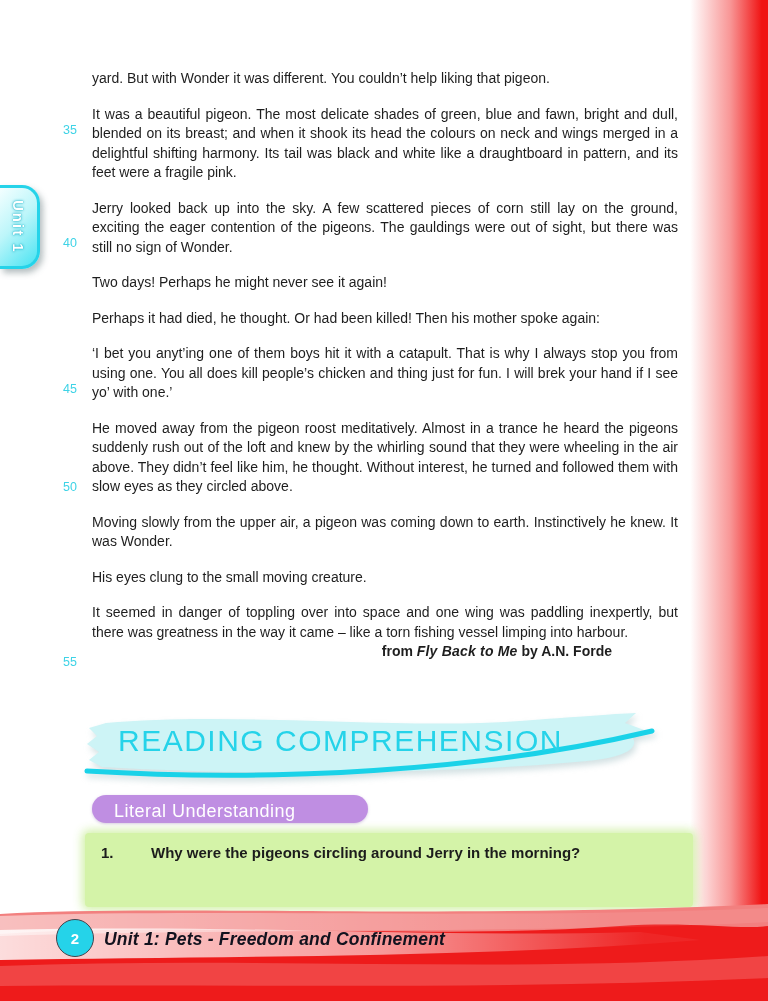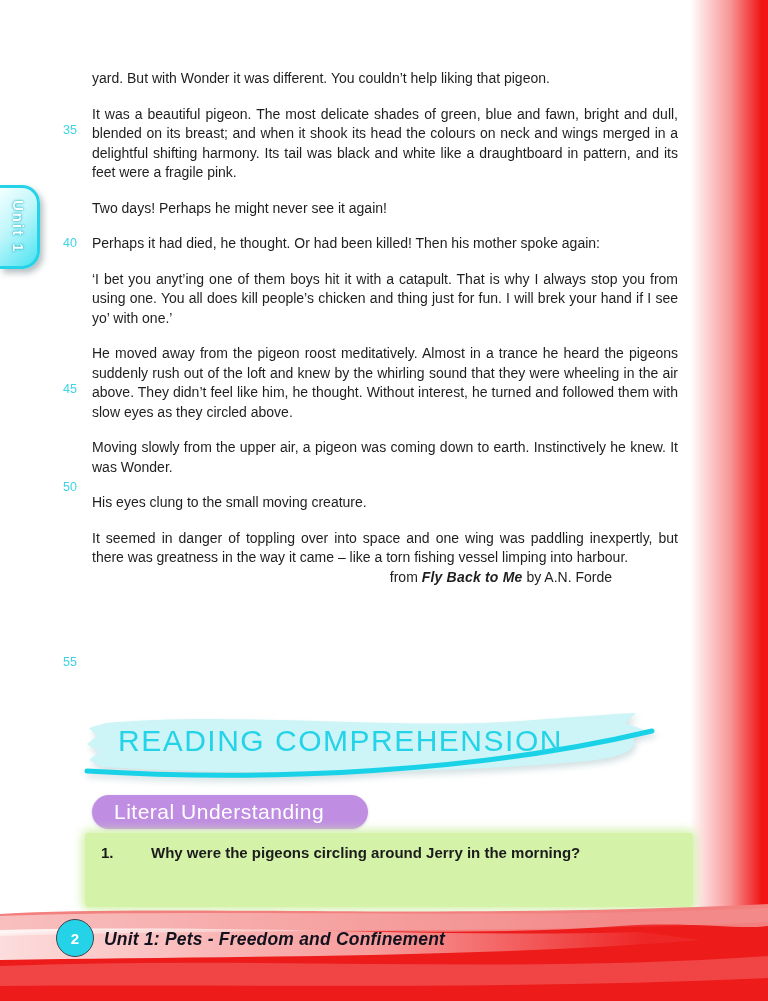--- a/index.html
+++ b/index.html
@@ -25,38 +25,38 @@
     writing-mode:vertical-rl;color:#ffffff;font-size:15px;font-weight:bold;letter-spacing:2px;
     text-shadow:0 0 3px rgba(0,170,195,.95),0 0 1px rgba(0,170,195,.95);
   }
   
   .passage{
     position:absolute;left:92px;top:69px;width:586px;z-index:2;
     font-size:14px;line-height:19.5px;text-align:justify;
   }
   .passage p{margin:0 0 16px 0;}
   .passage p.tight{margin-bottom:0;}
-  .attribution{text-align:right;padding-right:66px;font-size:14px;}
+  .attribution{text-align:right;padding-right:66px;font-size:14px;font-weight:bold;}
   .attribution b i{letter-spacing:.2px;}
   .lineno{
     position:absolute;left:63px;width:24px;z-index:2;
     font-size:12.5px;color:var(--c-line_number_cyan,#3ed3e6);
   }
   .ln0{top:123px}.ln1{top:236px}.ln2{top:382px}.ln3{top:480px}.ln4{top:655px}
   
   .banner-svg{position:absolute;left:80px;top:706px;z-index:2;filter:drop-shadow(2px 4px 3px rgba(130,170,175,.35));}
   .banner-title{
     position:absolute;left:118px;top:724px;z-index:3;
     font-size:30px;letter-spacing:1.5px;color:var(--c-accent_cyan,#25d3e9);
   }
   
   .subsection{
-    position:absolute;left:92px;top:795px;width:276px;height:34px;box-sizing:border-box;z-index:2;
+    position:absolute;left:92px;top:795px;width:276px;height:28px;box-sizing:border-box;z-index:2;
     background:var(--c-lavender,#bf8ee2);border-radius:17px;
-    color:#ffffff;font-size:21px;line-height:33px;padding-left:22px;letter-spacing:.5px;
+    color:#ffffff;font-size:18px;line-height:33px;padding-left:22px;letter-spacing:.5px;
     box-shadow:0 1px 3px rgba(140,100,180,.35);
   }
   
   .question-box{
     position:absolute;left:85px;top:833px;width:608px;height:74px;z-index:2;
     background:var(--c-green,#d4f3a8);border-radius:4px;
     box-shadow:0 0 10px 3px rgba(205,238,160,.9);
   }
   .q-row{display:flex;padding:11px 0 0 16px;font-size:15px;font-weight:bold;color:#1c1c1c;}
   .q-num{width:50px;flex:none;}
@@ -86,20 +86,21 @@
 
   <span class="lineno ln0">35</span>
   <span class="lineno ln1">40</span>
   <span class="lineno ln2">45</span>
   <span class="lineno ln3">50</span>
   <span class="lineno ln4">55</span>
 
   <div class="passage">
     <p>yard.  But with Wonder it was different.  You couldn’t help liking that pigeon.</p>
     <p>It was a beautiful pigeon.  The most delicate shades of green, blue and fawn, bright and dull, blended on its breast; and when it shook its head the colours on neck and wings merged in a delightful shifting harmony.  Its tail was black and white like a draughtboard in pattern, and its feet were a fragile pink.</p>
+    <p>Jerry looked back up into the sky.  A few scattered pieces of corn still lay on the ground, exciting the eager contention of the pigeons.  The gauldings were out of sight, but there was still no sign of Wonder.</p>
     <p>Two days!  Perhaps he might never see it again!</p>
     <p>Perhaps it had died, he thought.  Or had been killed!  Then his mother spoke again:</p>
     <p>‘I bet you anyt’ing one of them boys hit it with a catapult.  That is why I always stop you from using one.  You all does kill people’s chicken and thing just for fun.  I will brek your hand if I see yo’ with one.’</p>
     <p>He moved away from the pigeon roost meditatively.  Almost in a trance he heard the pigeons suddenly rush out of the loft and knew by the whirling sound that they were wheeling in the air above.  They didn’t feel like him, he thought.  Without interest, he turned and followed them with slow eyes as they circled above.</p>
     <p>Moving slowly from the upper air, a pigeon was coming down to earth.  Instinctively he knew.  It was Wonder.</p>
     <p>His eyes clung to the small moving creature.</p>
     <p class="tight">It seemed in danger of toppling over into space and one wing was paddling inexpertly, but there was greatness in the way it came – like a torn fishing vessel limping into harbour.</p>
     <div class="attribution"><span>from </span><b><i>Fly Back to Me</i></b><span> by A.N. Forde</span></div>
   </div>
 

